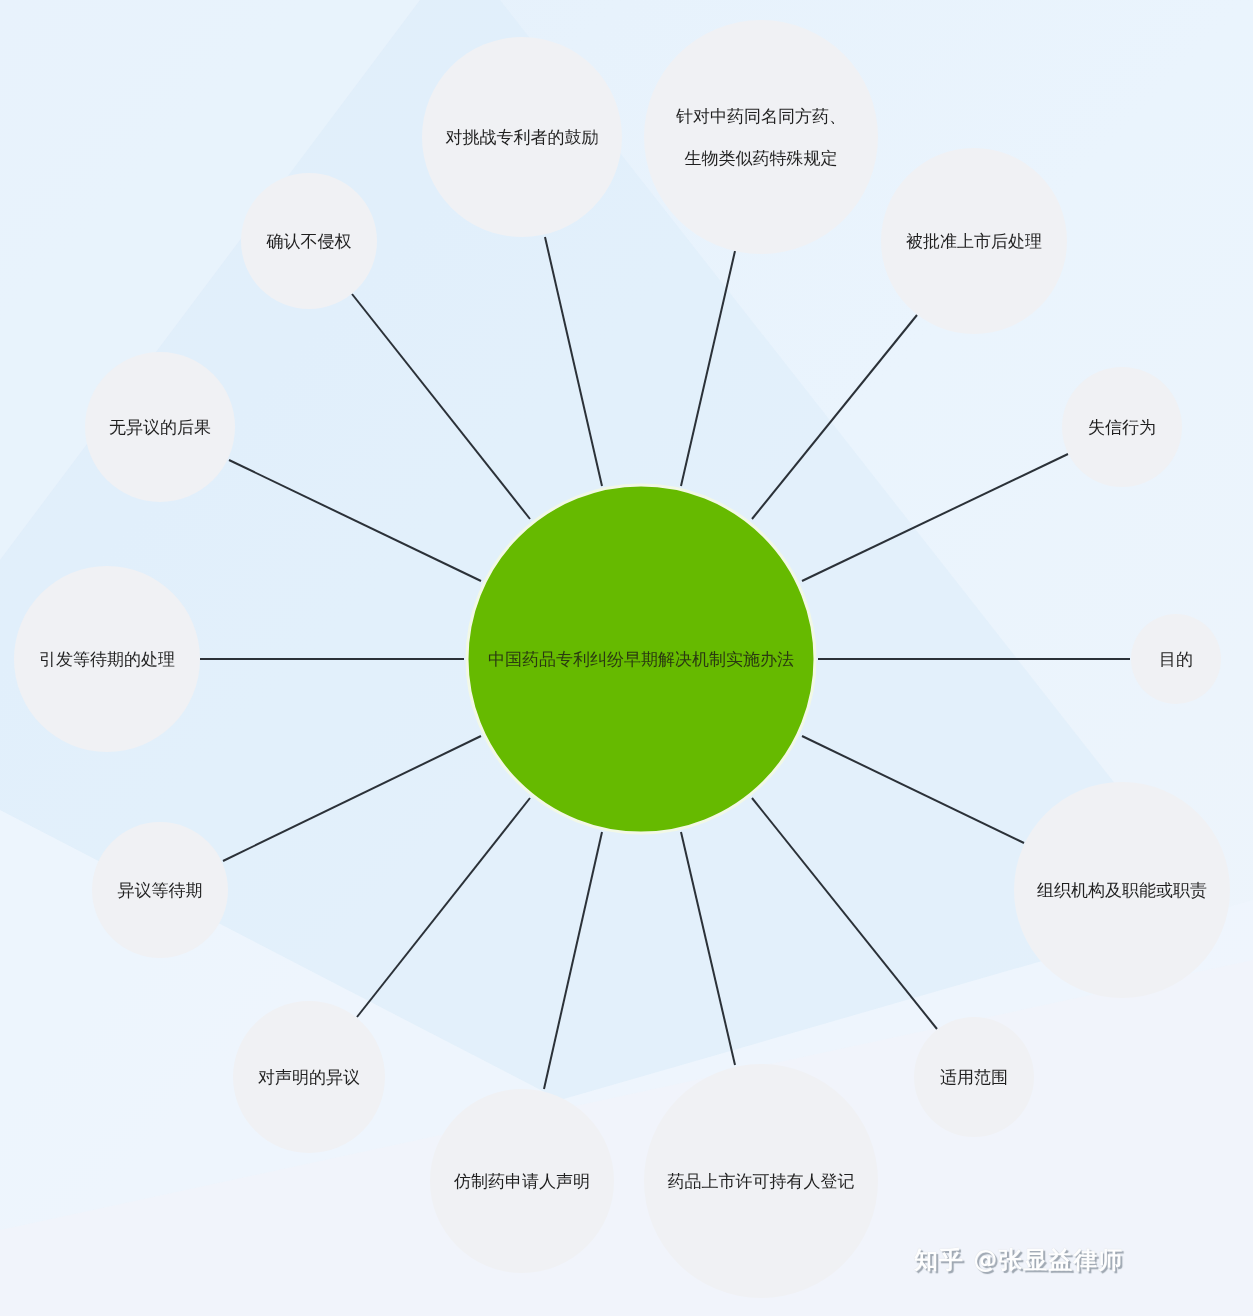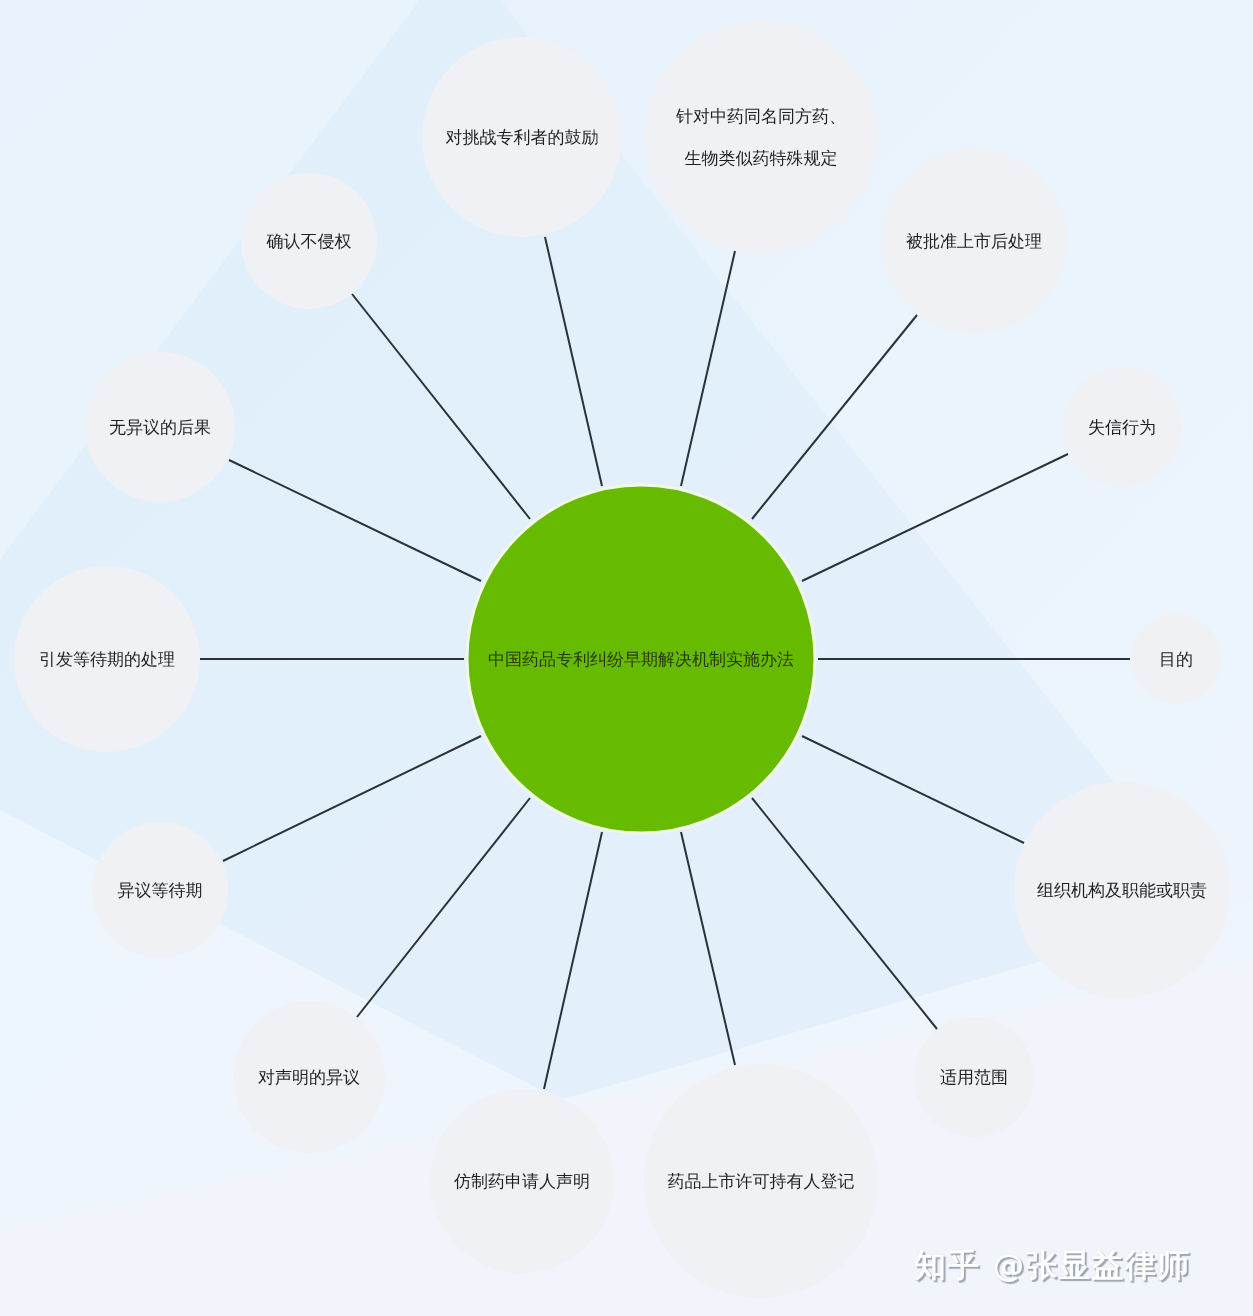--- a/index.html
+++ b/index.html
@@ -9,21 +9,21 @@
     background: #eaf4fc;
   }
   .bg { position: absolute; left: 0; top: 0; width: 1253px; height: 1316px; }
   .diagram { position: absolute; left: 0; top: 0; width: 1253px; height: 1316px; }
   .node-label {
     font-size: 17px; fill: #1f1f1f;
   }
   .center-label { font-size: 17px; fill: #2a3a10; }
   .watermark {
     position: absolute; left: 914px; top: 1244px;
-    font-size: 32px; font-weight: bold; color: #ffffff; letter-spacing: 1px;
+    font-size: 24px; font-weight: bold; color: #ffffff; letter-spacing: 1px;
     text-shadow: 2px 2px 1px #9aa3ad, 0 0 1px #c9ced4;
     opacity: 0.95; white-space: nowrap;
   }
 </style>
 </head>
 <body>
 
 <svg class="bg" viewBox="0 0 1253 1316" xmlns="http://www.w3.org/2000/svg">
   <defs>
     <linearGradient id="g1" x1="0" y1="0" x2="1" y2="1">

